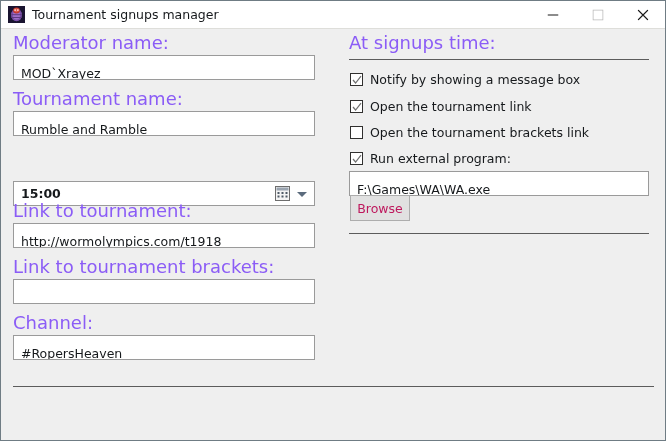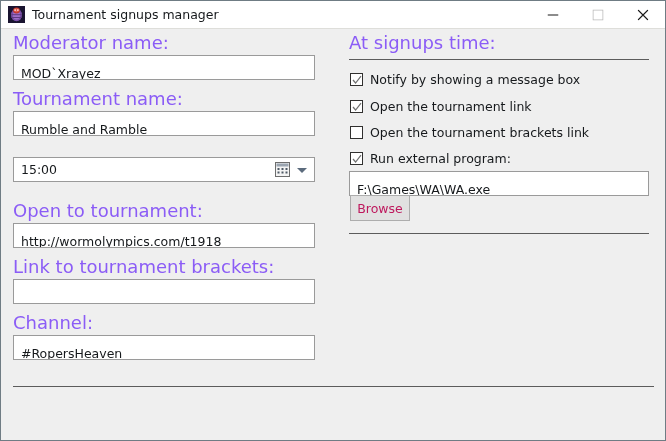--- a/index.html
+++ b/index.html
@@ -218,38 +218,38 @@
   </div>
 
   <div class="content">
 
     <div class="label" style="left:12px; top:6px;">Moderator name:</div>
     <input class="field" style="left: 12px; top: 26px; width: 302px;" type="text" value="MOD`Xrayez">
 
     <div class="label" style="left:12px; top:62px;">Tournament name:</div>
     <input class="field" style="left: 12px; top: 82px; width: 302px;" type="text" value="Rumble and Ramble">
 
-    <div class="timefield" style="top:128px;">
+    <div class="timefield" style="top:152px;font-weight:bold;">
       <span class="tval">15:00</span>
       <span class="cal-icon">
         <svg width="15" height="15" viewBox="0 0 15 15">
           <rect x="0.5" y="0.5" width="14" height="14" fill="#f4f4f4" stroke="#6d6d6d"></rect>
           <rect x="1.5" y="1.5" width="12" height="3" fill="#9aa4b0"></rect>
           <rect x="2.5" y="6" width="2" height="2" fill="#4f5a66"></rect>
           <rect x="6.5" y="6" width="2" height="2" fill="#4f5a66"></rect>
           <rect x="10.5" y="6" width="2" height="2" fill="#4f5a66"></rect>
           <rect x="2.5" y="9.5" width="2" height="2" fill="#4f5a66"></rect>
           <rect x="6.5" y="9.5" width="2" height="2" fill="#4f5a66"></rect>
           <rect x="10.5" y="9.5" width="2" height="2" fill="#4f5a66"></rect>
         </svg>
       </span>
       <span class="drop-arrow"></span>
     </div>
 
-    <div class="label" style="left:12px; top:174px;">Open to tournament:</div>
+    <div class="label" style="left:12px; top:174px;">Link to tournament:</div>
     <input class="field" style="left: 12px; top: 194px; width: 302px;" type="text" value="http://wormolympics.com/t1918">
 
     <div class="label" style="left:12px; top:230px;">Link to tournament brackets:</div>
     <input class="field" style="left: 12px; top: 250px; width: 302px;" type="text" value="">
 
     <div class="label" style="left:12px; top:286px;">Channel:</div>
     <input class="field" style="left: 12px; top: 306px; width: 302px;" type="text" value="#RopersHeaven">
 
     <div class="label" style="left:348px; top:6px;">At signups time:</div>
     <div class="sep" style="left:348px; top:30px; width:300px;"></div>

